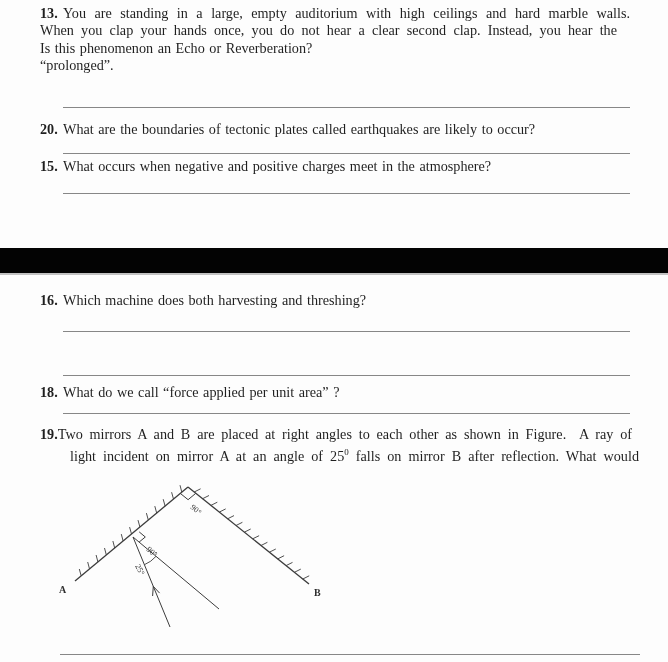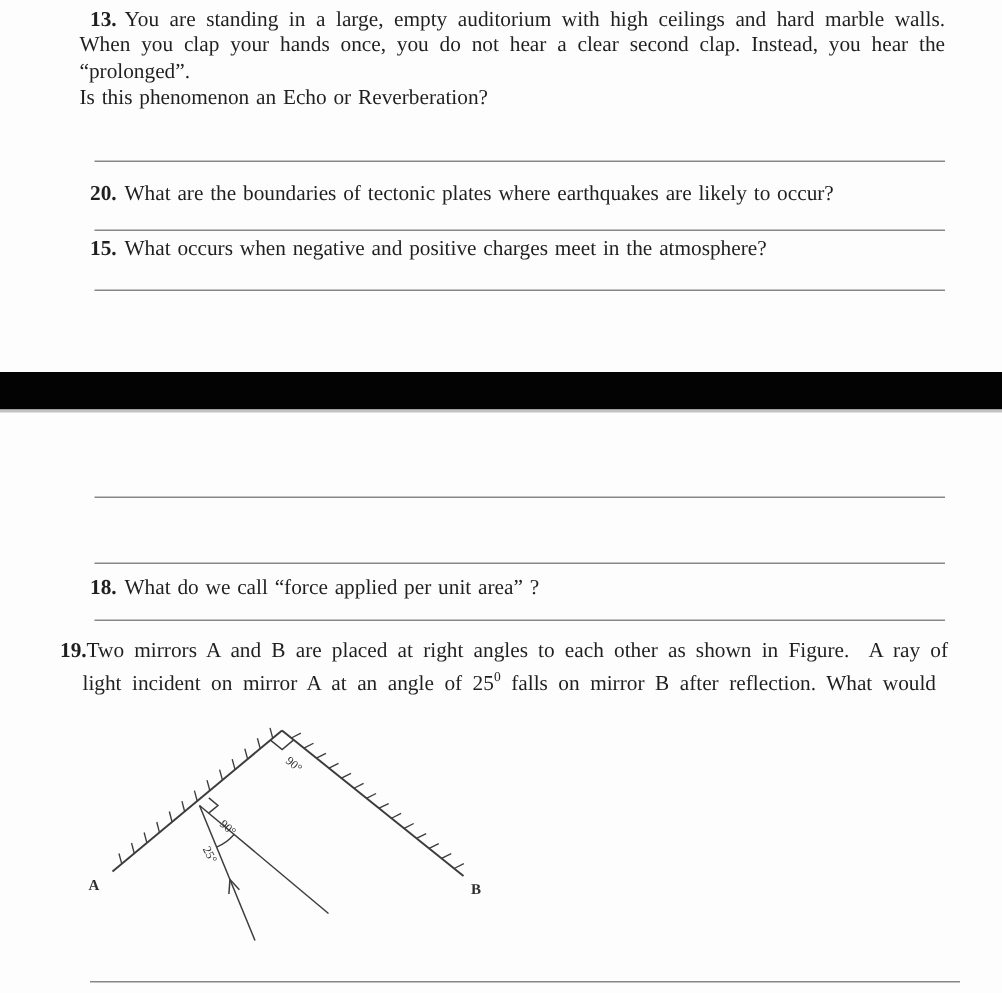--- a/index.html
+++ b/index.html
@@ -8,23 +8,23 @@
     background:#ffffff;
     font-family:"Liberation Serif","DejaVu Serif",serif;
     color:#1f1f1f;
   }
   .page{position:absolute;inset:0;background:#fdfdfd;}
   .q{position:absolute;left:40px;font-size:14.2px;line-height:17.4px;word-spacing:1px;}
   .ql{white-space:nowrap;}
   .just{text-align:justify;text-align-last:justify;}
   .q13{width:590px;top:5px;}
   .q19{width:592px;top:423px;line-height:22px;}
-  .cont13{margin-left:13px;width:577px;}
-  .cont19{margin-left:15px;width:569px;}
-  .num{display:inline-block;width:23px;font-weight:bold;margin-left:20px;}
+  .cont13{width:577px;}
+  .cont19{margin-left:30px;width:569px;}
+  .num{display:inline-block;width:23px;font-weight:bold;}
   .numflush{font-weight:bold;}
   .one{white-space:nowrap;}
   sup.deg{font-size:9px;vertical-align:super;line-height:0;}
   .blank{position:absolute;left:63px;width:567px;height:0;border-top:1.6px solid #878787;}
   .blank.wide{left:60px;width:580px;}
   .band{position:absolute;left:0;top:248px;width:668px;height:25px;background:#030303;}
   .band-edge{position:absolute;left:0;top:273px;width:668px;height:2px;background:#c2c2c2;}
   svg#fig{position:absolute;left:0;top:480px;}
   svg#fig line,svg#fig path,svg#fig polyline{stroke:#3c3c3c;fill:none;}
   svg#fig text{fill:#2e2e2e;font-family:"Liberation Serif","DejaVu Serif",serif;}
@@ -32,34 +32,35 @@
   .endlbl{font-size:10px;font-weight:bold;}
 </style>
 </head>
 <body>
 
 <div class="page">
 
   <div class="q q13">
     <div class="ql just"><span class="num">13.</span><span>You are standing in a large, empty auditorium with high ceilings and hard marble walls.</span></div>
     <div class="ql cont13 just">When you clap your hands once, you do not hear a clear second clap. Instead, you hear the</div>
+    <div class="ql cont13">Is this phenomenon an Echo or Reverberation?</div>
     <div class="ql cont13">“prolonged”.</div>
-    <div class="ql cont13">Is this phenomenon an Echo or Reverberation?</div>
   </div>
   <div class="blank" style="top:107px"></div>
 
-  <div class="q one" style="top:121px"><span class="num">20.</span><span>What are the boundaries of tectonic plates where earthquakes are likely to occur?</span></div>
+  <div class="q one" style="top:121px"><span class="num">20.</span><span>What are the boundaries of tectonic plates called earthquakes are likely to occur?</span></div>
   <div class="blank" style="top:153px"></div>
 
   <div class="q one" style="top:158px"><span class="num">15.</span><span>What occurs when negative and positive charges meet in the atmosphere?</span></div>
   <div class="blank" style="top:193px"></div>
 
   <div class="band"></div>
   <div class="band-edge"></div>
 
+  <div class="q one" style="top:292px"><span class="num">16.</span><span>Which machine does both harvesting and threshing?</span></div>
   <div class="blank" style="top:331px"></div>
 
   <div class="blank" style="top:375px"></div>
 
   <div class="q one" style="top:384px"><span class="num">18.</span><span>What do we call “force applied per unit area” ?</span></div>
   <div class="blank" style="top:413px"></div>
 
   <div class="q q19">
     <div class="ql just"><span class="numflush">19.</span><span>Two mirrors A and B are placed at right angles to each other as shown in Figure.&nbsp; A ray of</span></div>
     <div class="ql cont19 just"><span>light incident on mirror A at an angle of 25</span><sup class="deg">0</sup><span> falls on mirror B after reflection. What would</span></div>

